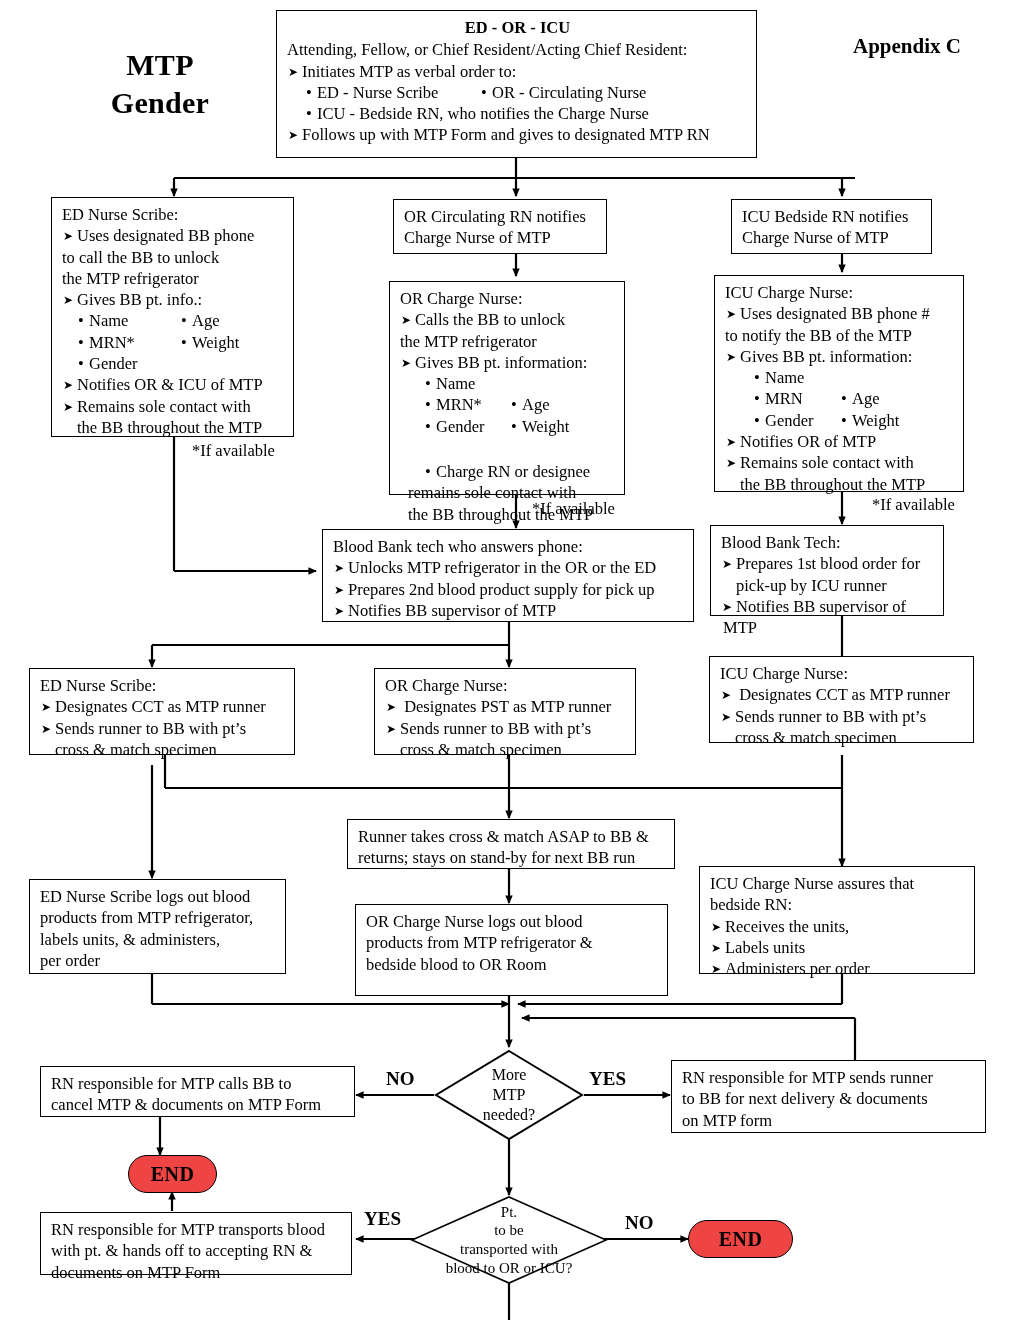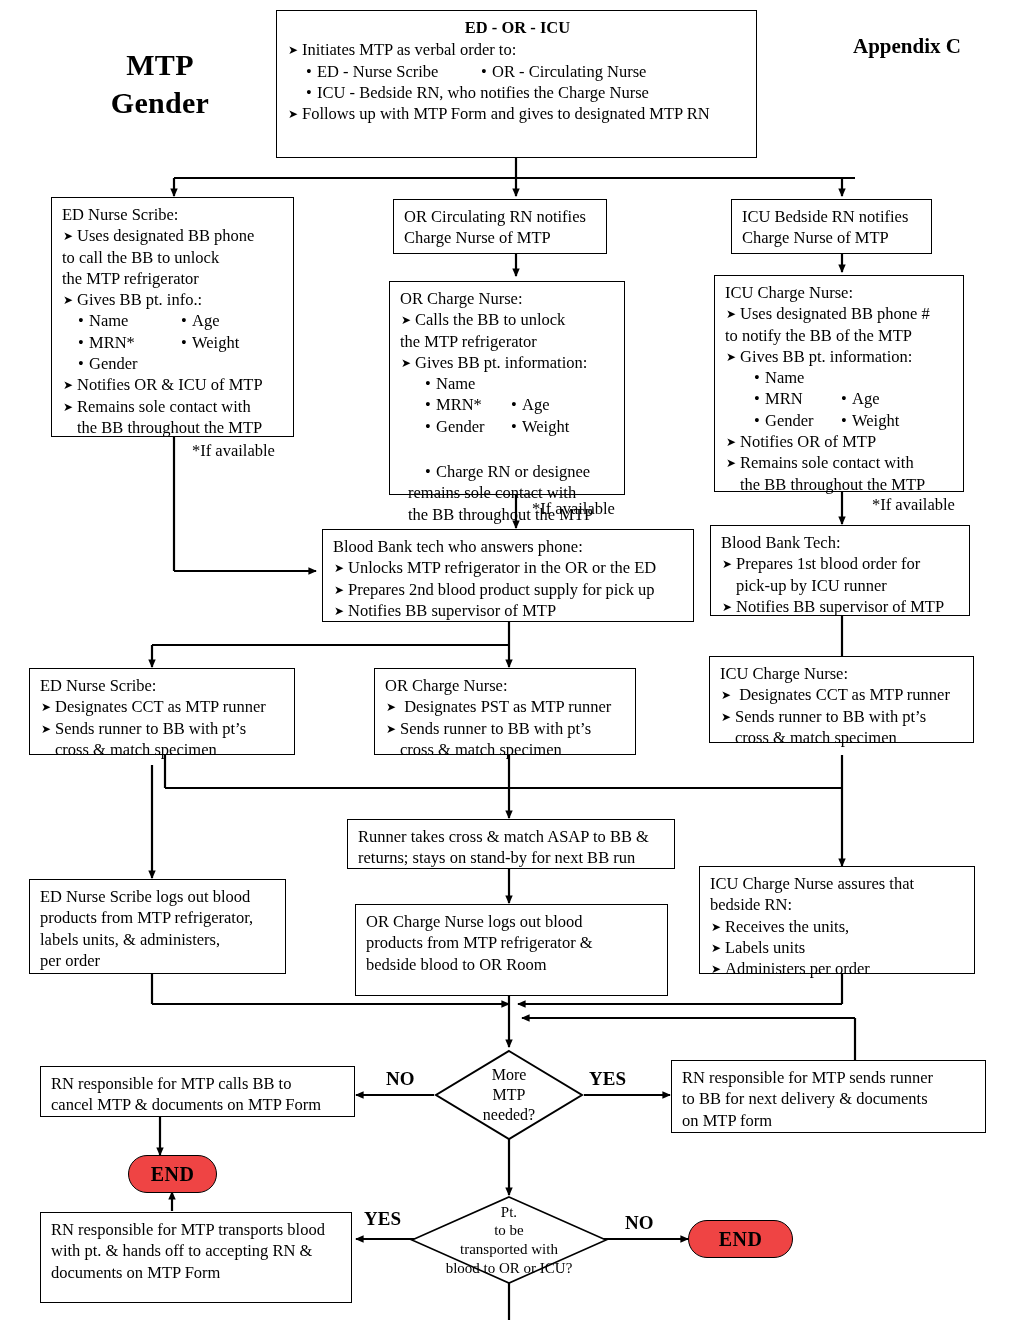--- a/index.html
+++ b/index.html
@@ -221,20 +221,21 @@
   </svg>
 
   <div class="title" style="left:60px; top:46px; width:200px;">
     <span>MTP</span><br>
     <span>Gender</span>
   </div>
   <div class="appendix" style="left:853px; top:34px;">Appendix C</div>
 
   <div class="node" style="left:276px; top:10px; width:481px; height:148px;">
     <span class="hdr">ED - OR - ICU</span>
+    <span class="plain">Attending, Fellow, or Chief  Resident/Acting Chief Resident:</span>
     <span class="arrowitem">Initiates MTP as verbal order  to:</span>
     <span class="bulrow">
       <span class="c1" style="left:30px;">ED - Nurse Scribe</span>
       <span class="c2" style="left:205px;">OR - Circulating Nurse</span>
     </span>
     <span class="bul" style="padding-left:30px;">ICU - Bedside RN, who notifies the Charge Nurse</span>
     <span class="arrowitem">Follows up with MTP Form and gives to designated MTP RN</span>
   </div>
 
   <div class="node" style="left:51px; top:197px; width:243px; height:240px;">
@@ -308,21 +309,21 @@
   </div>
   <div class="note" style="left:872px; top:495px;">*If available</div>
 
   <div class="node" style="left:322px; top:529px; width:372px; height:93px;">
     <span class="ttl">Blood Bank tech who answers phone:</span>
     <span class="arrowitem">Unlocks MTP refrigerator in the OR or the ED</span>
     <span class="arrowitem">Prepares 2nd blood product supply  for pick up</span>
     <span class="arrowitem">Notifies BB supervisor of MTP</span>
   </div>
 
-  <div class="node" style="left:710px; top:525px; width:260px; height:91px;">
+  <div class="node" style="left:710px; top:525px; width:234px; height:91px;">
     <span class="ttl">Blood Bank Tech:</span>
     <span class="arrowitem">Prepares 1st blood order for</span>
     <span class="cont">pick-up by ICU runner</span>
     <span class="arrowitem">Notifies BB supervisor of MTP</span>
   </div>
 
   <div class="node" style="left:29px; top:668px; width:266px; height:87px;">
     <span class="ttl">ED Nurse Scribe:</span>
     <span class="arrowitem">Designates CCT as MTP runner</span>
     <span class="arrowitem">Sends runner to BB with pt’s</span>
@@ -390,21 +391,21 @@
   <div class="node" style="left:671px; top:1060px; width:315px; height:73px;">
     <span class="plain">RN responsible for MTP sends runner</span>
     <span class="plain">to BB for next delivery &amp; documents</span>
     <span class="plain"> on MTP form</span>
   </div>
 
   <div class="terminal" style="left:128px; top:1155px; width:89px; height:38px;">
     <span>END</span>
   </div>
 
-  <div class="node" style="left:40px; top:1212px; width:312px; height:91px;">
+  <div class="node" style="left:40px; top:1212px; width:312px; height:63px;">
     <span class="plain">RN responsible for MTP transports blood</span>
     <span class="plain">with pt. &amp; hands off to accepting RN &amp;</span>
     <span class="plain">documents on MTP Form</span>
   </div>
 
   <div class="diamond" style="left:410px; top:1195px; width:198px; height:90px;">
     <svg width="198" height="90" viewBox="0 0 198 90">
       <polygon points="99,2 196,45 99,88 2,45" fill="#fff" stroke="#000" stroke-width="1.6"></polygon>
     </svg>
     <div class="dtext" style="font-size:15px;">

